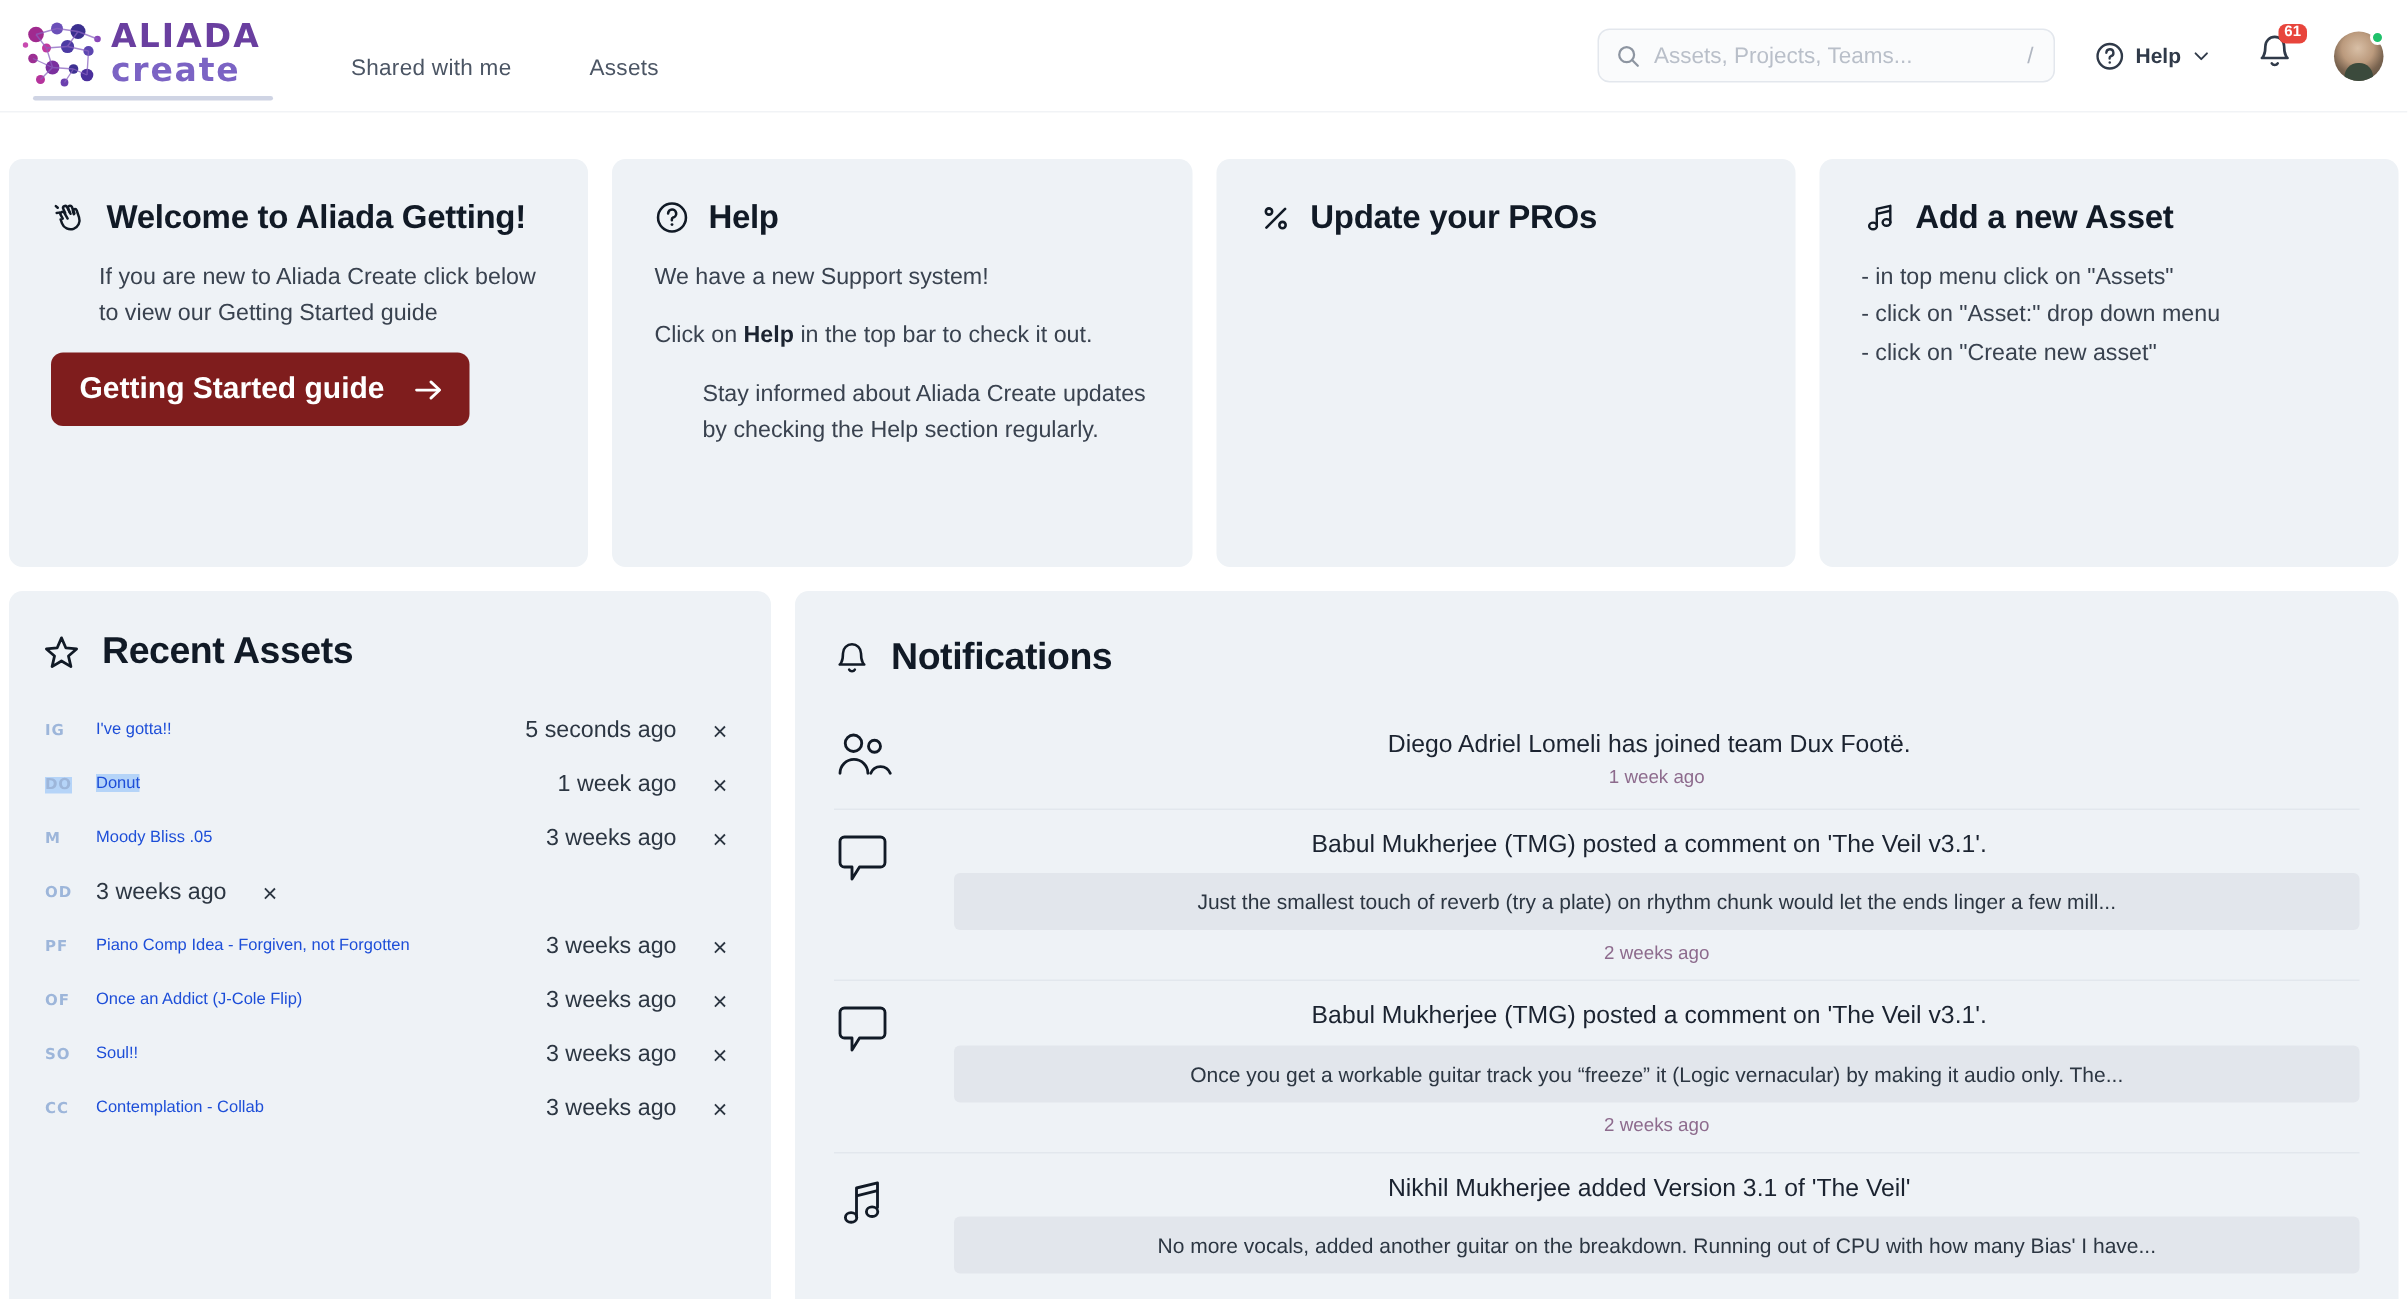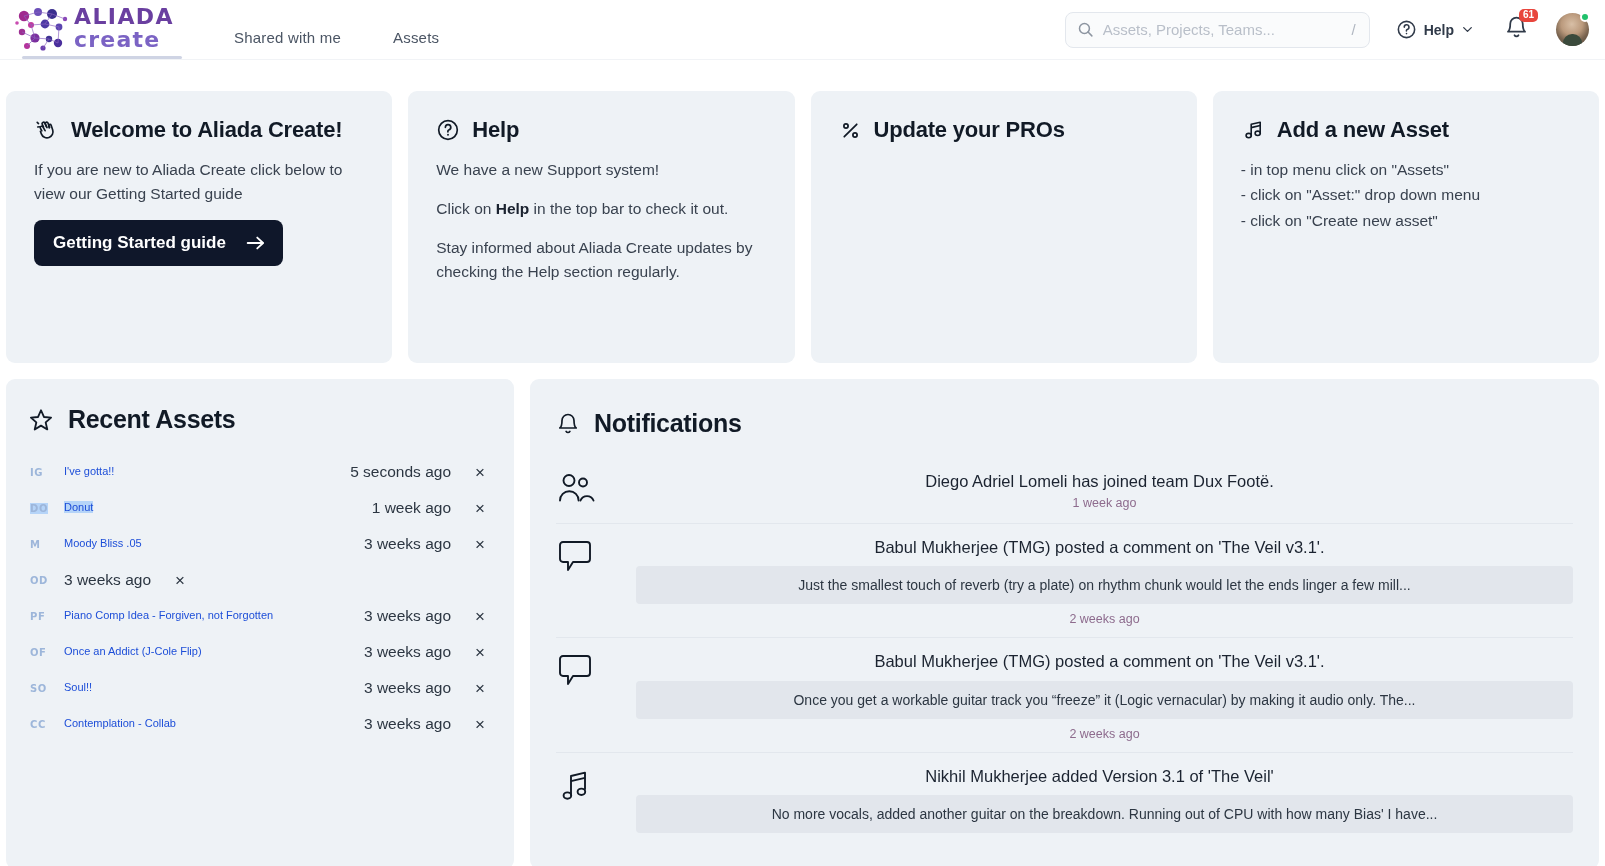--- a/index.html
+++ b/index.html
@@ -7,21 +7,21 @@
     width: 1605px; height: 866px;
     background: #ffffff;
     font-family: "Liberation Sans", sans-serif;
     color: #1b2330;
     overflow: hidden;
   }
 
   
   .header {
     position: relative;
-    height: 60px;
+    height: 75px;
     background: #ffffff;
     display: flex;
     align-items: center;
     border-bottom: 1px solid #f1f3f6;
   }
   .logo-wrap {
     position: relative;
     display: flex; align-items: center;
     margin-left: 14px;
     height: 59px;
@@ -108,31 +108,31 @@
   .card-head {
     display: flex; align-items: center; gap: 12px;
     margin-bottom: 15px;
   }
   .card-title {
     font-size: 22px; font-weight: bold; color: #111a26;
     letter-spacing: -0.2px;
   }
   .card-body { font-size: 15.5px; line-height: 1.55; color: #39424f; }
   .card-body p { margin-bottom: 15px; }
-  .card-body p:last-child { margin-bottom: 0; }
+  .card-body p:last-child { margin-bottom: 0; margin-left: 32px; }
   .card-body b { font-weight: bold; color: #1b2330; }
   .card-list { font-size: 15.5px; line-height: 1.5; color: #39424f; }
   .card-list div { margin-bottom: 2px; }
 
   .btn-primary {
     display: inline-flex; align-items: center; gap: 20px;
-    background: #0f172a; color: #fff;
+    background: #7f1d1d; color: #fff;
     border: none; border-radius: 8px;
     padding: 13px 17px 13px 19px;
-    font-size: 17px; font-weight: bold;
+    font-size: 20px; font-weight: bold;
     cursor: pointer; margin-top: 14px;
     font-family: "Liberation Sans", sans-serif;
   }
 
   
   .lower-row { display: flex; gap: 16px; margin-top: 16px; }
   .panel {
     background: #eef2f6; border-radius: 9px;
   }
   .panel-recent { width: 508px; flex: 0 0 508px; padding: 26px 22px 10px 22px; height: 490px; }
@@ -293,21 +293,21 @@
 
     <div class="info-card">
       <div class="card-head">
         <svg width="25" height="25" viewBox="0 0 24 24" fill="none" stroke="#111a26" stroke-width="1.6">
           <path d="M7.5 12.3 6.2 9.9a1.35 1.35 0 0 1 2.35-1.33l2.1 3.6" stroke-linecap="round"></path>
           <path d="M9.1 8.6 7.9 6.1a1.35 1.35 0 0 1 2.4-1.25l2.2 4.3" stroke-linecap="round"></path>
           <path d="M11.9 8.1 11 5.8a1.3 1.3 0 0 1 2.4-1l1.6 4.2" stroke-linecap="round"></path>
           <path d="M14.6 9.4l-.5-1.6a1.25 1.25 0 0 1 2.35-.85l1.5 4.5c1 3-.55 6.2-3.5 7.3-3 1.1-6.3-.5-7.4-3.5l-.9-2.5" stroke-linecap="round" stroke-linejoin="round"></path>
           <path d="M3.1 4.2l1.2 1.1M3.6 8.6l1.6-.2" stroke-linecap="round"></path>
         </svg>
-        <div class="card-title">Welcome to Aliada Create!</div>
+        <div class="card-title">Welcome to Aliada Getting!</div>
       </div>
       <div class="card-body">
         <p>If you are new to Aliada Create click below to view our Getting Started guide</p>
       </div>
       <button class="btn-primary">
         <span>Getting Started guide</span>
         <svg width="20" height="16" viewBox="0 0 24 18" fill="none" stroke="#ffffff" stroke-width="2.2">
           <line x1="2" y1="9" x2="20" y2="9" stroke-linecap="round"></line>
           <polyline points="13.5,2.5 20.5,9 13.5,15.5" stroke-linecap="round" stroke-linejoin="round"></polyline>
         </svg>

